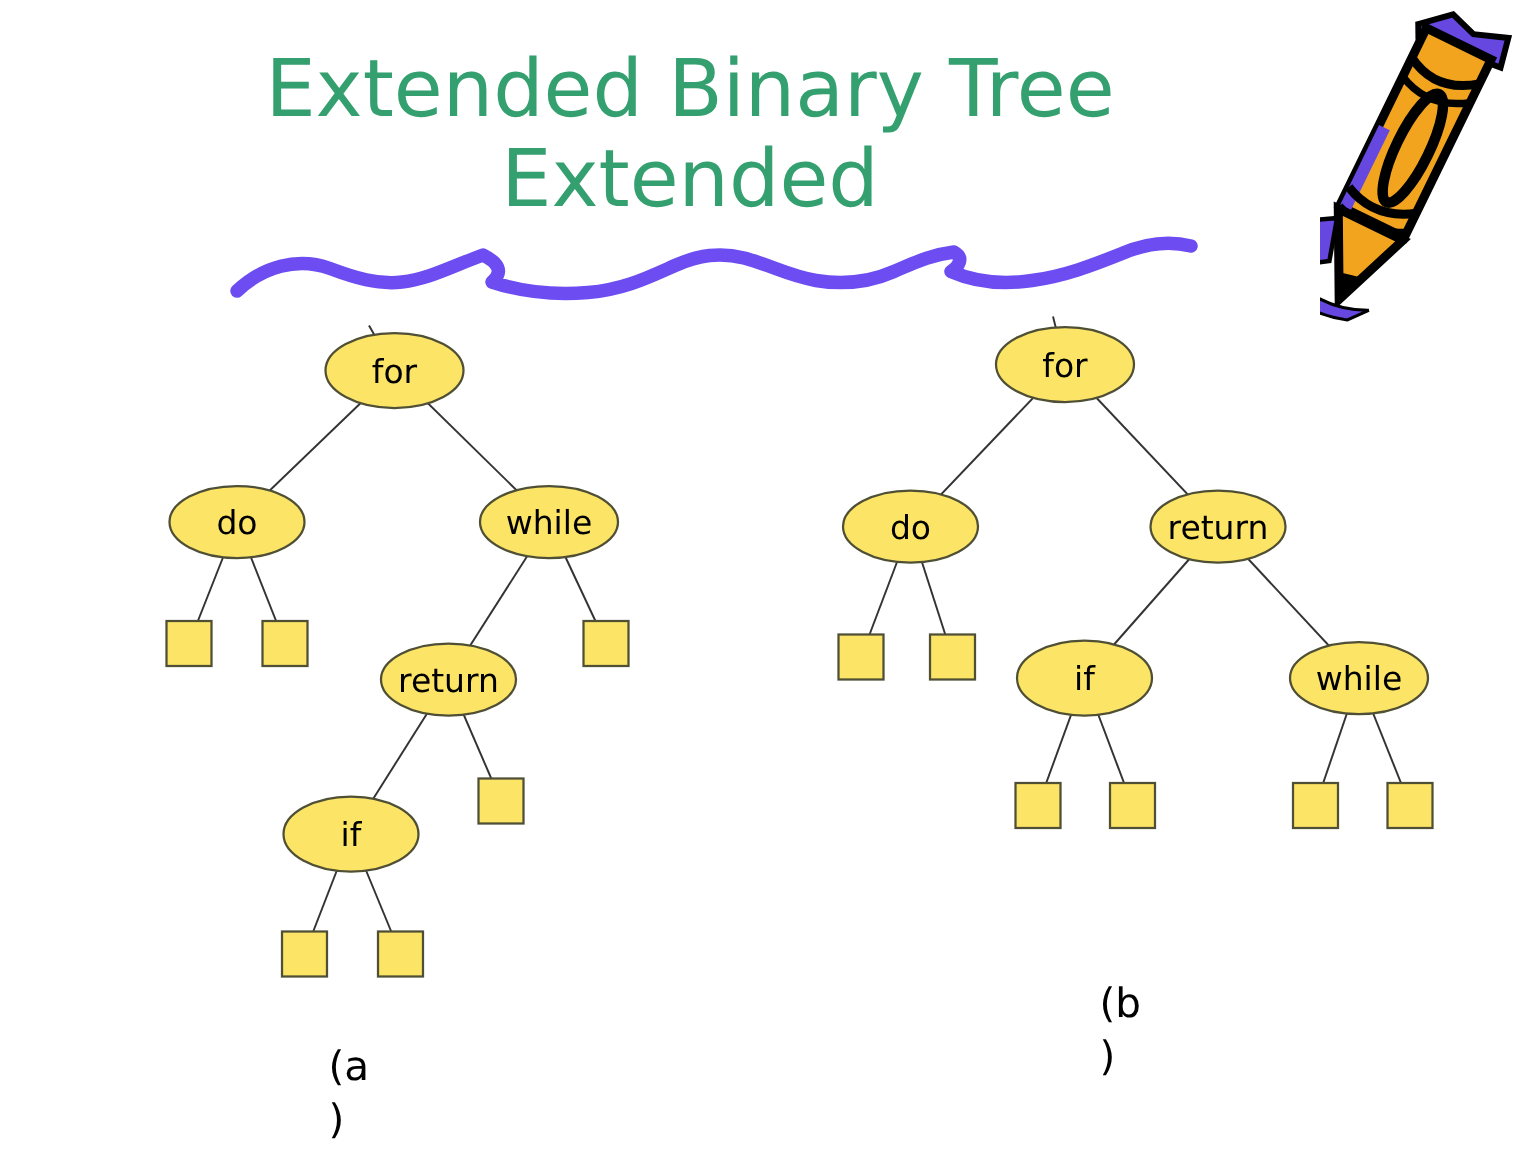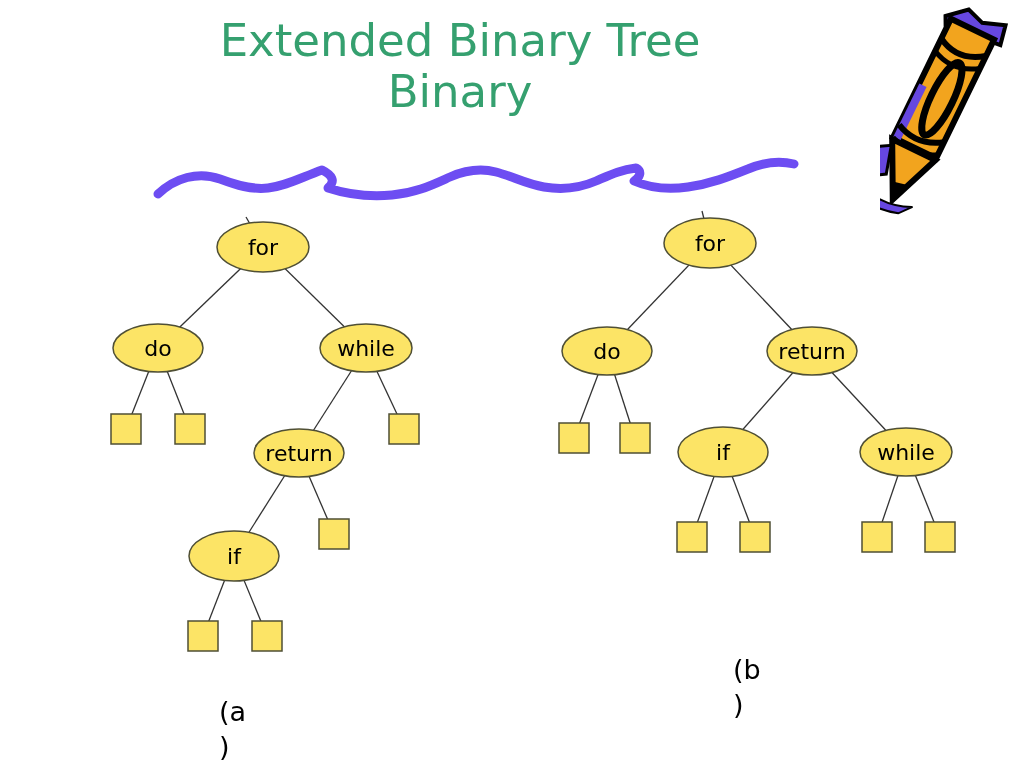--- a/index.html
+++ b/index.html
@@ -2,42 +2,42 @@
 <html><head>
 <meta charset="utf-8">
 <style>
   html,body { margin:0; padding:0; background:#888; }
   .slide {
     position:relative; width:1024px; height:768px; margin:0 auto;
     background:#ffffff; overflow:hidden;
     font-family:"DejaVu Sans", sans-serif;
   }
   .title {
-    position:absolute; left:8px; top:15px; width:904px;
-    text-align:center; font-size:45px; line-height:1.14;
+    position:absolute; left:8px; top:30px; width:904px;
+    text-align:center; font-size:53px; line-height:1.14;
     letter-spacing:0px; font-weight:normal;
   }
   .squiggle-svg { position:absolute; left:140px; top:148px; }
   .pencil-svg  { position:absolute; left:880px; top:0px; }
   .tree-svg    { position:absolute; left:0; top:0; }
   .caption {
     position:absolute; font-size:27px; line-height:35px;
     color:#000; white-space:pre-line;
   }
   #caption-a { left:219px; top:694px; }
   #caption-b { left:733px; top:652px; }
 </style>
 </head>
 <body>
 
 <div class="slide">
 
   <div class="title" style="color: rgb(53, 160, 111);">
     <div>Extended Binary Tree</div>
-    <div>Binary</div>
+    <div>Extended</div>
   </div>
 
   <svg class="squiggle-svg" width="680" height="70" viewBox="0 0 680 70">
     <path id="squiggle-path" d="M 18 46
          C 35 30 58 23 80 31
          C 96 37 112 42 128 40
          C 146 38 160 30 182 22
          C 192 27 196 33 188 40
          C 206 46 228 49 252 47
          C 276 45 292 37 310 29

